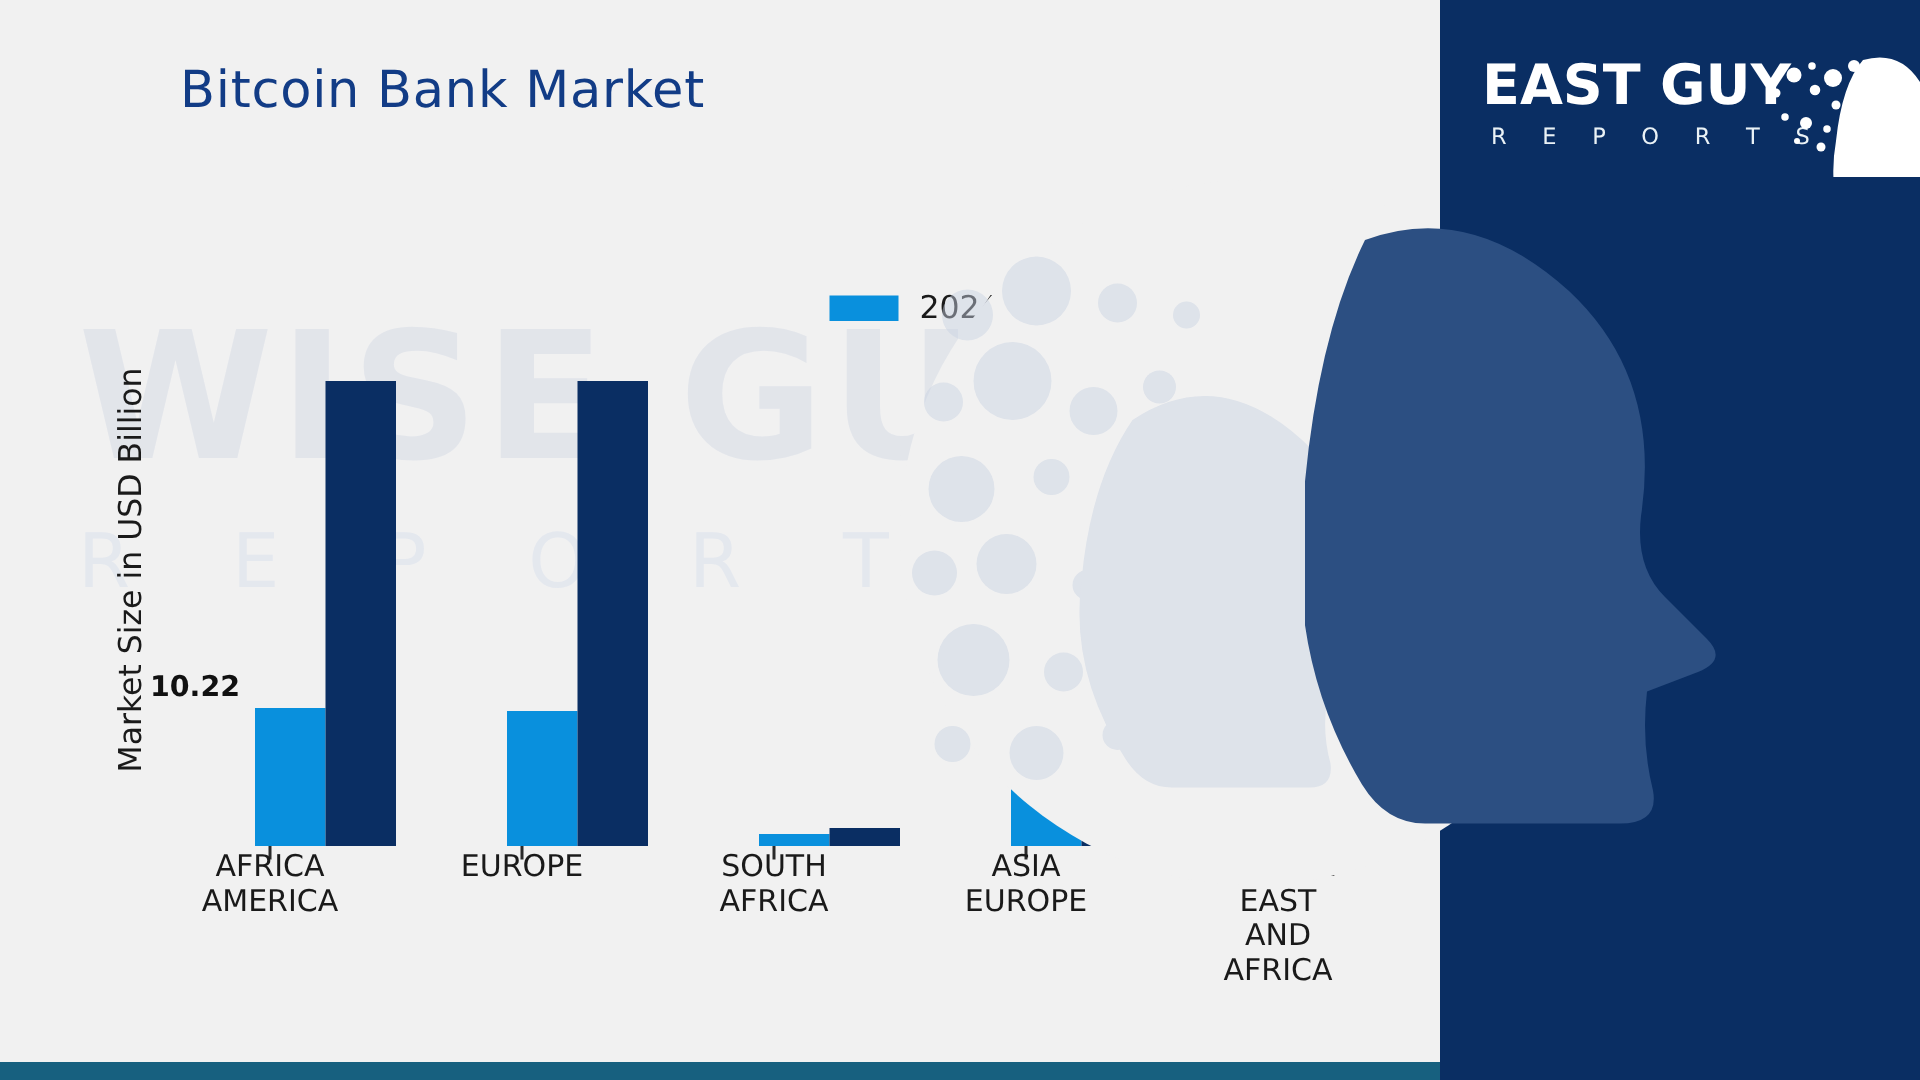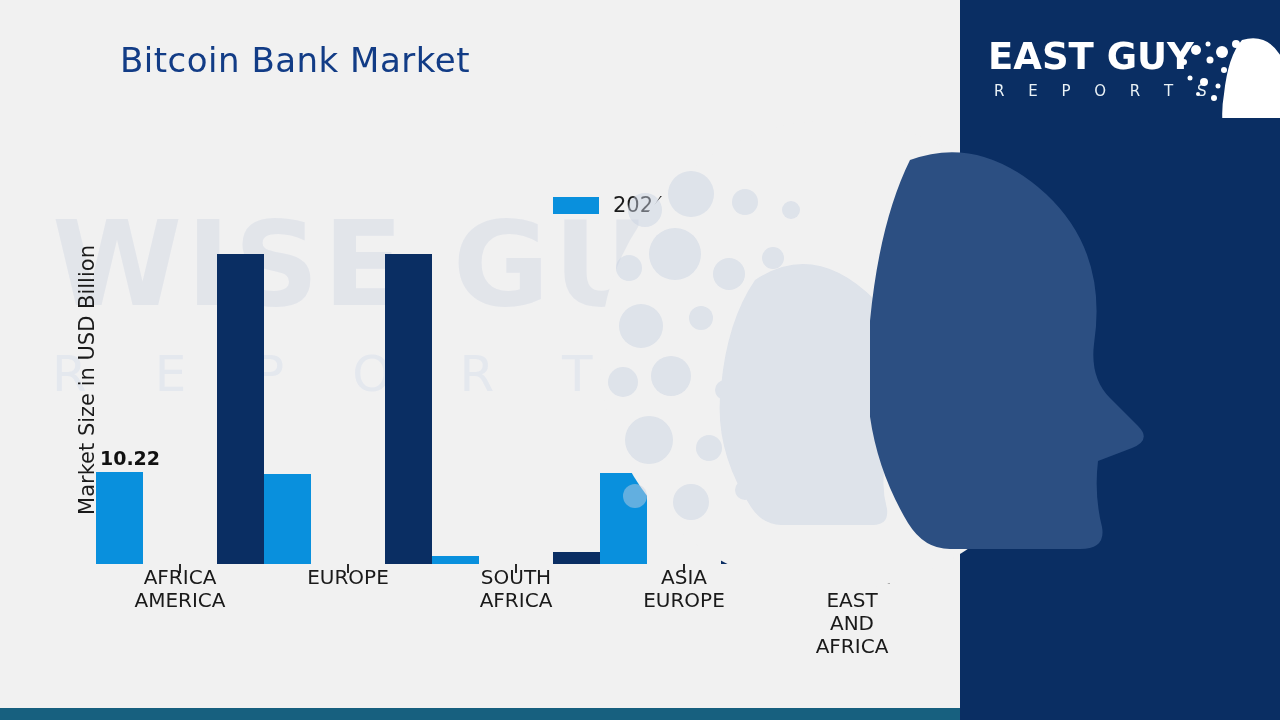--- a/index.html
+++ b/index.html
@@ -57,21 +57,21 @@
   .legend-item{ display:flex; align-items:center; gap:14px; }
   .legend-swatch{ width:46px; height:17px; display:block; }
   .legend-text{ font-size:21px; color:#1a1a1a; }
 
   
   #plot{
     position:absolute; left:96px; top:240px; width:840px; height:324px;
   }
   .bar-group{
     position:absolute; bottom:0; height:324px;
-    display:flex; align-items:flex-end; justify-content:space-between;
+    display:flex; align-items:flex-end; justify-content:flex-end;
   }
   .bar{ display:block; }
   .bar-2024{ width:47px; }
   .bar-2032{ width:47px; }
   .bar-label{
     position:absolute; left:50%; transform:translateX(-50%);
     font-size:19px; font-weight:700; color:#111; white-space:nowrap;
   }
   .tick{
     position:absolute; bottom:-9px; left:50%;

